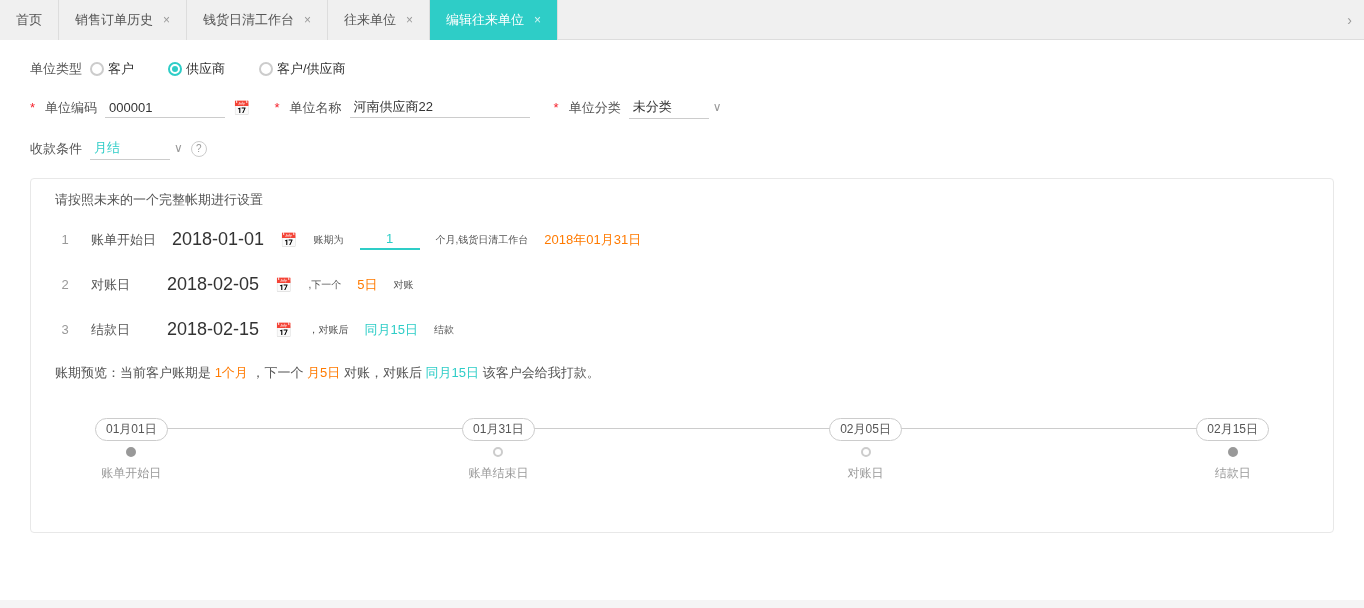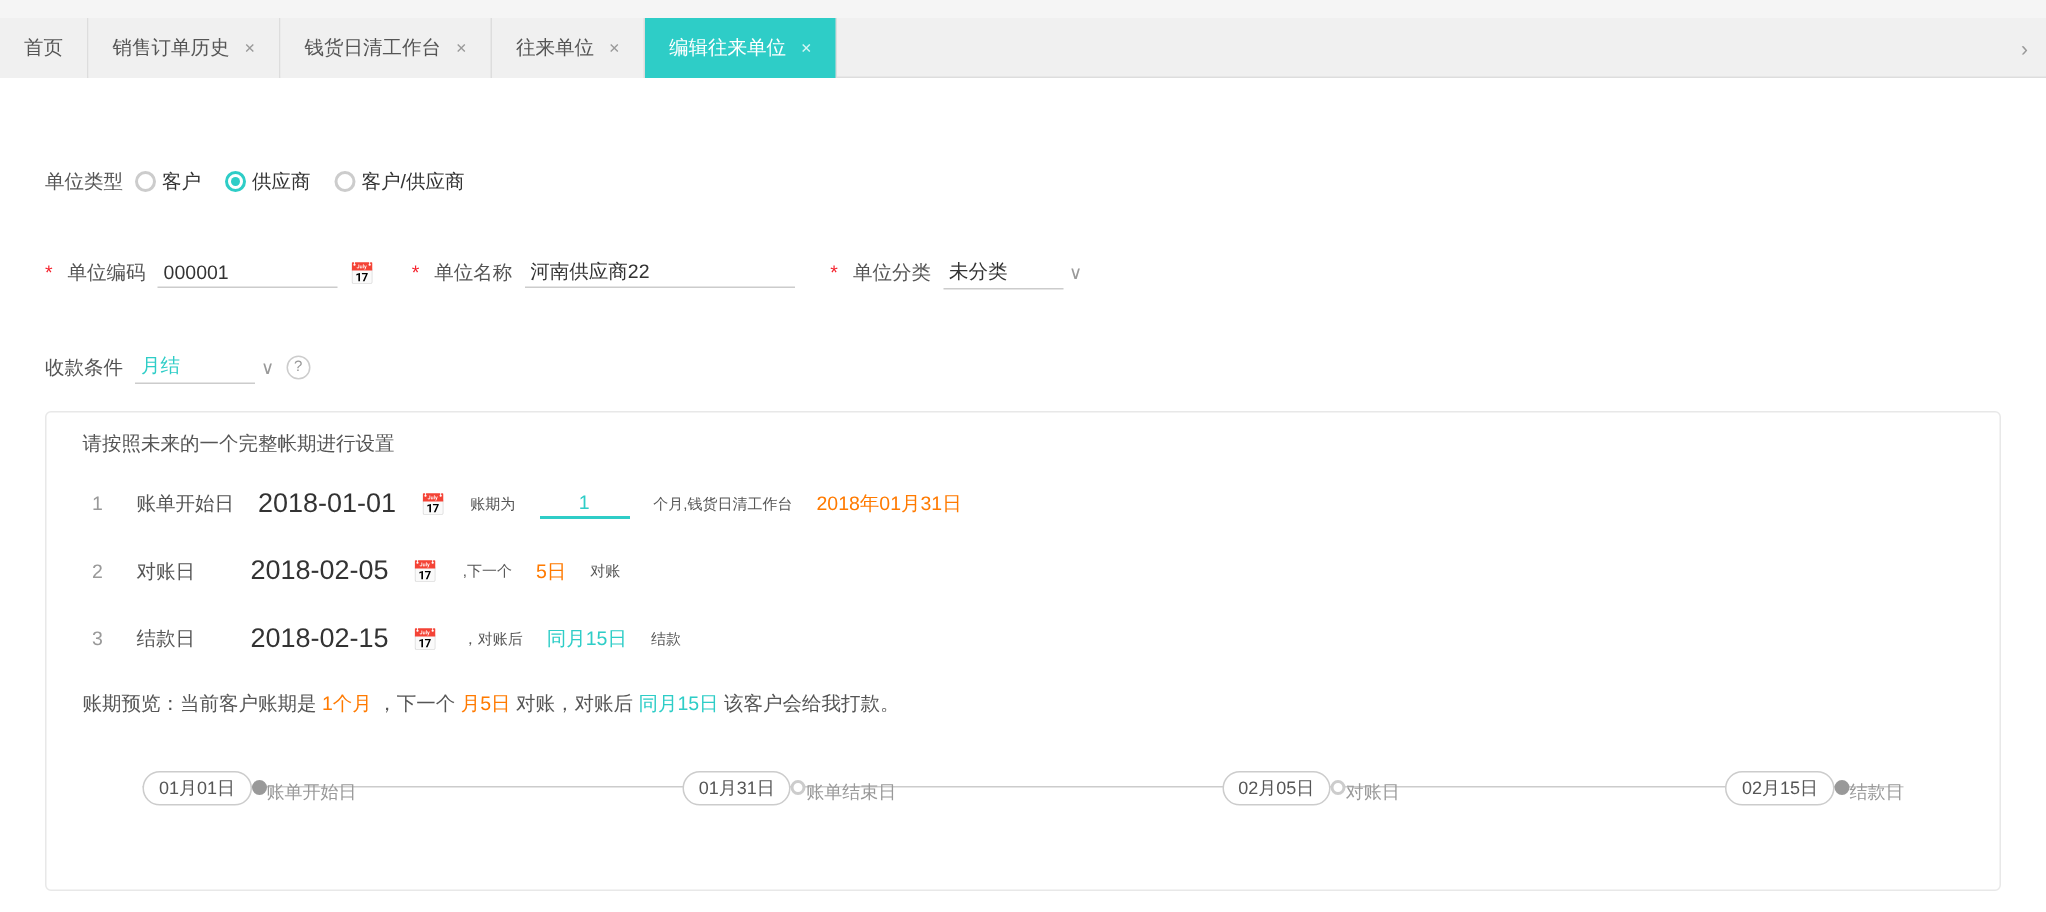--- a/index.html
+++ b/index.html
@@ -7,21 +7,20 @@
 
     
     .tab-bar {
       display: flex;
       align-items: center;
       background: #f0f0f0;
       border-bottom: 1px solid #ddd;
       height: 40px;
       padding: 0 0;
       position: relative;
-      margin-top: 12px;
     }
     .tab-item {
       display: flex;
       align-items: center;
       padding: 0 16px;
       height: 40px;
       cursor: pointer;
       font-size: 13px;
       color: #555;
       border-right: 1px solid #ddd;
@@ -56,39 +55,38 @@
       background: #fff;
       min-height: 560px;
       padding: 20px 30px;
     }
     .form-row {
       display: flex;
       align-items: center;
       margin-bottom: 18px;
       gap: 24px;
       flex-wrap: wrap;
-      margin-top: 40px;
     }
     .form-group {
       display: flex;
       align-items: center;
       gap: 8px;
     }
     .form-label {
       font-size: 13px;
       color: #555;
       white-space: nowrap;
     }
     .required-star { color: #f5222d; margin-right: 2px; }
 
     
     .radio-group {
       display: flex;
       align-items: center;
-      gap: 16px;
+      gap: 34px;
       text-align: center;
     }
     .radio-item {
       display: flex;
       align-items: center;
       gap: 4px;
       cursor: pointer;
     }
     .radio-circle {
       width: 14px; height: 14px;
@@ -118,20 +116,21 @@
     }
     .input-code { width: 120px; }
     .input-name { width: 180px; }
 
     
     .select-field {
       display: flex;
       align-items: center;
       gap: 4px;
       cursor: pointer;
+      font-family: Liberation Serif, serif;
     }
     .select-value {
       color: #2ecdc7;
       border-bottom: 1px solid #ccc;
       padding: 2px 4px;
       min-width: 80px;
     }
     .select-plain {
       color: #333;
       border-bottom: 1px solid #ccc;
@@ -231,21 +230,21 @@
       height: 1px;
       background: #ccc;
     }
     .timeline-points {
       display: flex;
       justify-content: space-between;
       position: relative;
     }
     .timeline-point {
       display: flex;
-      flex-direction: row;
+      flex-direction: column;
       align-items: center;
       position: relative;
     }
     .timeline-dot {
       width: 10px; height: 10px;
       border-radius: 50%;
       background: #fff;
       border: 2px solid #ccc;
       z-index: 1;
       margin-bottom: 8px;

